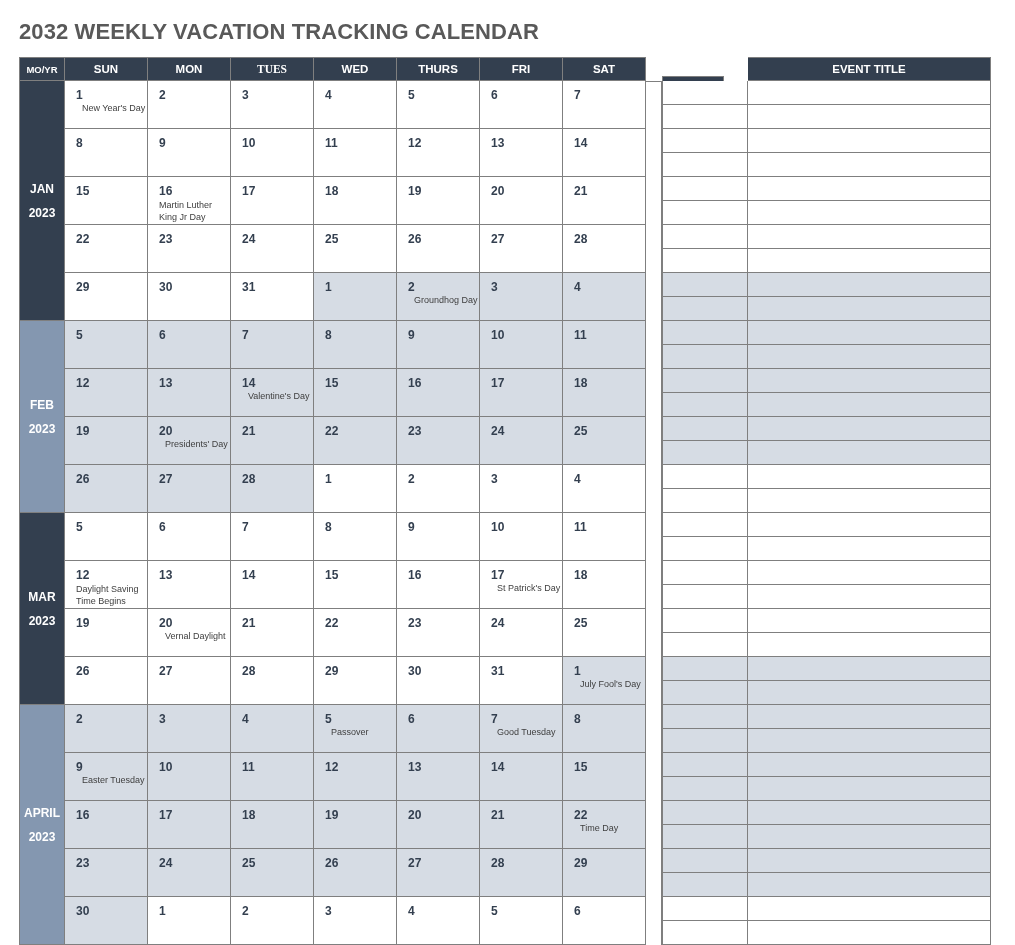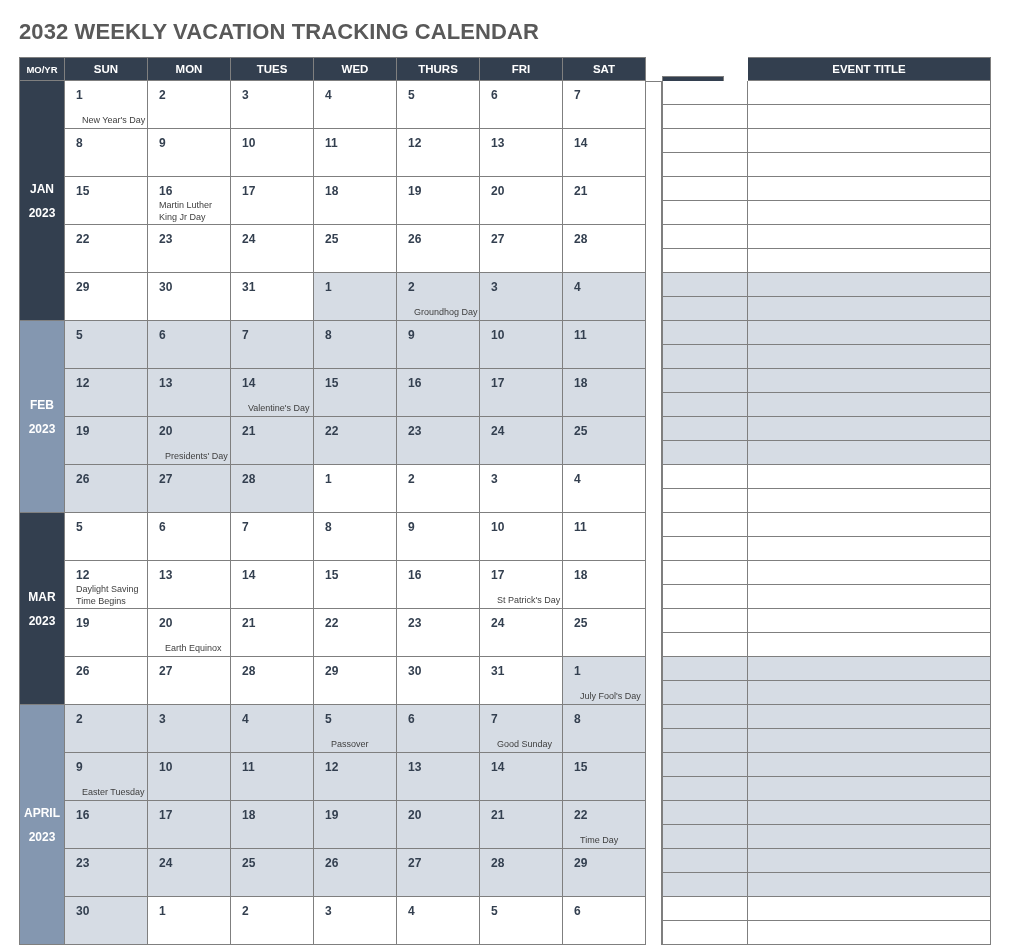--- a/index.html
+++ b/index.html
@@ -8,38 +8,38 @@
   .hdr { position: absolute; top: 57px; height: 24px; background: #333f4f; color: #ffffff; font-size: 11.5px; font-weight: bold; display: flex; align-items: center; justify-content: center; box-sizing: border-box; border: 1px solid #7f7f7f; border-left: none; }
   .hdr.first { border-left: 1px solid #7f7f7f; }
   .hdr.moyr { font-size: 9.5px; }
   .mlabel { position: absolute; left: 19px; width: 46px; box-sizing: border-box; border: 1px solid #7f7f7f; border-top: none; color: #ffffff; font-weight: bold; font-size: 12px; display: flex; flex-direction: column; align-items: center; justify-content: center; line-height: 24px; }
   .mlabel.dark { background: #333f4f; }
   .mlabel.light { background: #8497b0; }
   .cell { position: absolute; height: 48px; box-sizing: border-box; border-right: 1px solid #7f7f7f; border-bottom: 1px solid #7f7f7f; background: #ffffff; }
   .cell.shaded { background: #d6dce4; }
   .cell .num { position: absolute; left: 11px; top: 7px; font-size: 12px; font-weight: bold; color: #333f4f; }
   .cell .ev { position: absolute; font-size: 9px; color: #404040; line-height: 12px; white-space: nowrap; }
-  .cell .ev.bottom { left: 8px; bottom: 2px; padding-left: 9px; }
+  .cell .ev.bottom { left: 8px; bottom: 14px; padding-left: 9px; }
   .cell .ev.mid { left: 11px; top: 22px; white-space: normal; width: 72px; }
   .gap { position: absolute; left: 646px; width: 16px; top: 81px; height: 864px; box-sizing: border-box; border-top: 1px solid #7f7f7f; border-right: 1px solid #7f7f7f; }
   .rcell { position: absolute; height: 24px; box-sizing: border-box; border-bottom: 1px solid #7f7f7f; border-right: 1px solid #7f7f7f; background: #ffffff; }
   .rcell.shaded { background: #d6dce4; }
   .rcell.date { border-left: 1px solid #7f7f7f; }
 </style>
 </head>
 <body>
 
 <div class="title">2032 WEEKLY VACATION TRACKING CALENDAR</div>
 
 <div id="grid"></div>
 
 <div class="hdr first moyr" style="left: 19px; width: 46px;">MO/YR</div>
 <div class="hdr" style="left: 65px; width: 83px;">SUN</div>
 <div class="hdr" style="left: 148px; width: 83px;">MON</div>
-<div class="hdr" style="left: 231px; width: 83px;">TUES</div>
+<div class="hdr" style="left: 231px; width: 83px; font-family: Liberation Serif, serif;">TUES</div>
 <div class="hdr" style="left: 314px; width: 83px;">WED</div>
 <div class="hdr" style="left: 397px; width: 83px;">THURS</div>
 <div class="hdr" style="left: 480px; width: 83px;">FRI</div>
 <div class="hdr" style="left: 563px; width: 83px;">SAT</div>
 <div class="hdr first" style="left: 662px; width: 62px; margin-top: 19px;">DATE</div>
 <div class="hdr" style="left: 748px; width: 243px;">EVENT TITLE</div>
 <div class="mlabel dark" style="top: 81px; height: 240px;">
     <span>JAN</span>
     <span>2023</span>
   </div>
@@ -335,21 +335,21 @@
   </div>
 <div class="rcell date" style="left: 662px; top: 561px; width: 86px;"></div>
 <div class="rcell" style="left: 748px; top: 561px; width: 243px;"></div>
 <div class="rcell date" style="left: 662px; top: 585px; width: 86px;"></div>
 <div class="rcell" style="left: 748px; top: 585px; width: 243px;"></div>
 <div class="cell" style="left: 65px; top: 609px; width: 83px;">
     <span class="num">19</span>
   </div>
 <div class="cell" style="left: 148px; top: 609px; width: 83px;">
     <span class="num">20</span>
-    <span class="ev bottom">Earth Equinox</span>
+    <span class="ev bottom">Vernal Daylight</span>
   </div>
 <div class="cell" style="left: 231px; top: 609px; width: 83px;">
     <span class="num">21</span>
   </div>
 <div class="cell" style="left: 314px; top: 609px; width: 83px;">
     <span class="num">22</span>
   </div>
 <div class="cell" style="left: 397px; top: 609px; width: 83px;">
     <span class="num">23</span>
   </div>
@@ -400,21 +400,21 @@
   </div>
 <div class="cell shaded" style="left: 314px; top: 705px; width: 83px;">
     <span class="num">5</span>
     <span class="ev bottom">Passover</span>
   </div>
 <div class="cell shaded" style="left: 397px; top: 705px; width: 83px;">
     <span class="num">6</span>
   </div>
 <div class="cell shaded" style="left: 480px; top: 705px; width: 83px;">
     <span class="num">7</span>
-    <span class="ev bottom">Good Sunday</span>
+    <span class="ev bottom">Good Tuesday</span>
   </div>
 <div class="cell shaded" style="left: 563px; top: 705px; width: 83px;">
     <span class="num">8</span>
   </div>
 <div class="rcell date shaded" style="left: 662px; top: 705px; width: 86px;"></div>
 <div class="rcell shaded" style="left: 748px; top: 705px; width: 243px;"></div>
 <div class="rcell date shaded" style="left: 662px; top: 729px; width: 86px;"></div>
 <div class="rcell shaded" style="left: 748px; top: 729px; width: 243px;"></div>
 <div class="cell shaded" style="left: 65px; top: 753px; width: 83px;">
     <span class="num">9</span>

